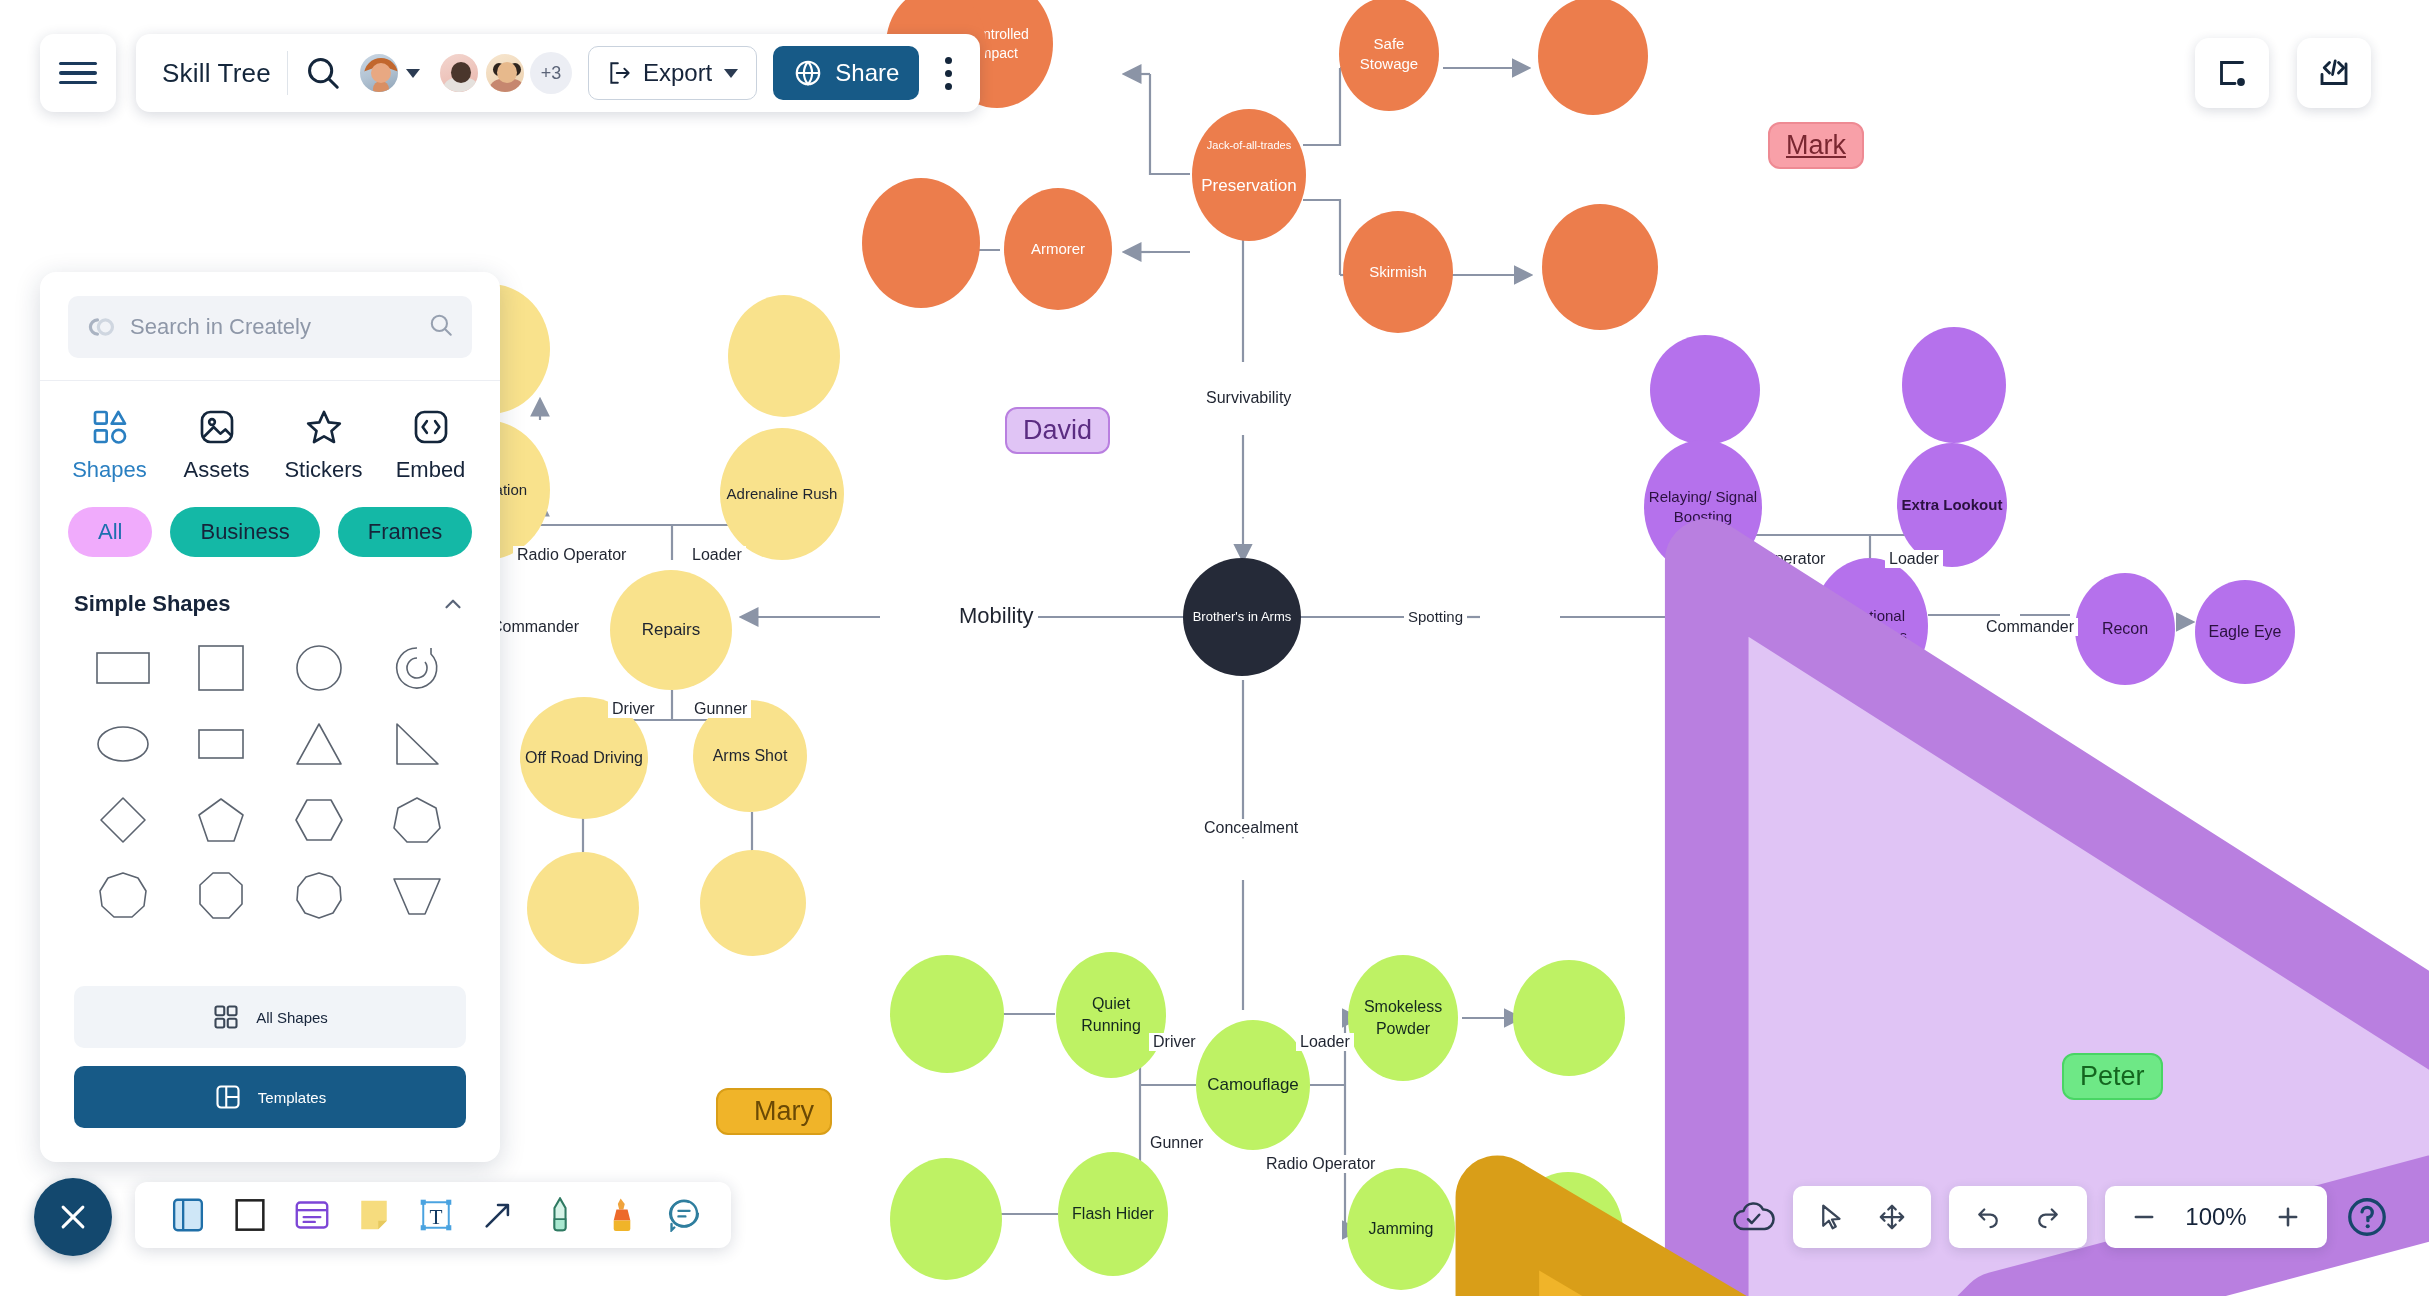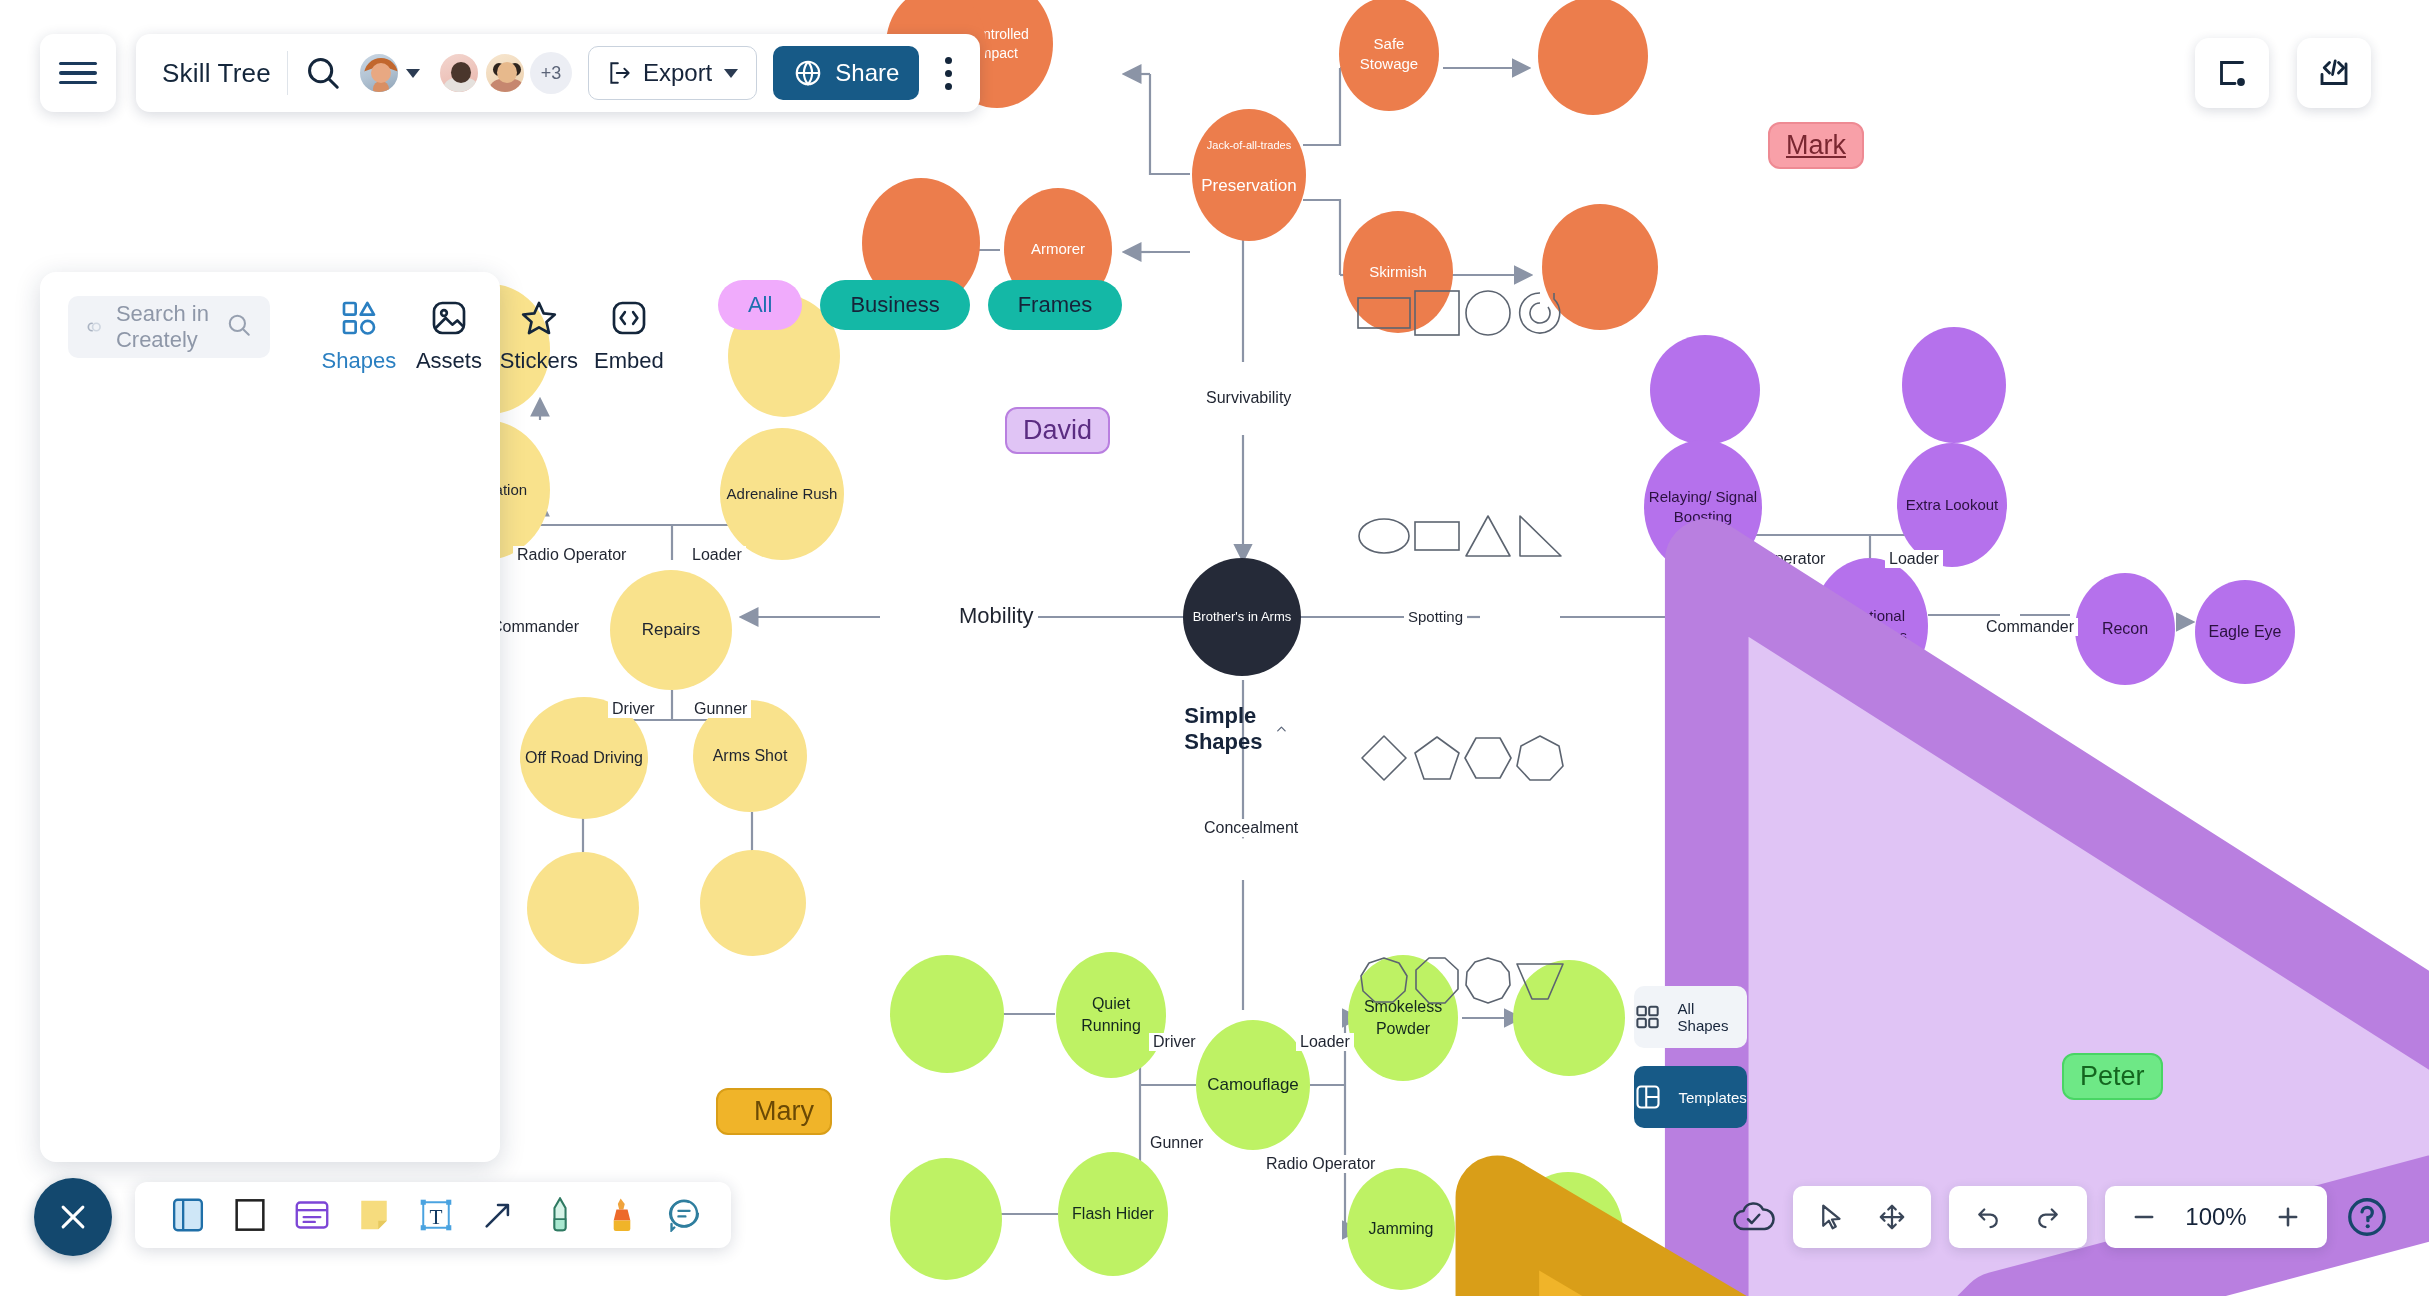--- a/index.html
+++ b/index.html
@@ -73,21 +73,21 @@
   #kebab i { width:7px;height:7px;border-radius:50%;background:#14263b;display:block; }
 
   
   .tr-btn { position:absolute; top:38px; width:74px; height:70px; background:#fff;
      border-radius:14px; box-shadow:0 3px 12px rgba(25,40,70,.16);
      display:flex; align-items:center; justify-content:center; z-index:40; }
 
   
   #panel { position:absolute; left:40px; top:272px; width:460px; height:890px;
      background:#fff; border-radius:16px; box-shadow:0 6px 26px rgba(25,40,70,.17); z-index:35;
-     display:flex; }
+     display:flex; flex-direction:column; }
   #searchbox { margin:24px 28px 0; height:62px; background:#f1f3f7; border-radius:10px;
      display:flex; align-items:center; padding:0 18px; gap:14px; }
   #searchbox .ph { font-size:22px; color:#8e97a8; }
   #panel .divider { height:1px; background:#eceef3; margin-top:22px; }
   #cats { display:flex; justify-content:space-around; padding:26px 16px 16px; }
   .cat { display:flex; flex-direction:column; align-items:center; gap:10px; width:90px; }
   .cat .lbl { font-size:22px; color:#16243a; }
   .cat.active .lbl { color:#2a7fc1; }
   #filters { display:flex; gap:18px; padding:8px 28px 0; }
   .chip { height:50px; padding:0 30px; border-radius:25px; background:#14b8a6; color:#16243a;
@@ -252,21 +252,21 @@
         <div class="node yellow" style="left: 693px; top: 700px; width: 114px; height: 112px; font-size: 16px;">
           <span>Arms Shot</span>
         </div>
         <div class="node yellow" style="left: 527px; top: 852px; width: 112px; height: 112px; font-size: 15px;"></div>
         <div class="node yellow" style="left: 700px; top: 850px; width: 106px; height: 106px; font-size: 15px;"></div>
         <div class="node purple" style="left: 1650px; top: 335px; width: 110px; height: 110px; font-size: 15px;"></div>
         <div class="node purple" style="left: 1644px; top: 440px; width: 118px; height: 134px; font-size: 15px;">
           <span>Relaying/ Signal Boosting</span>
         </div>
         <div class="node purple" style="left: 1902px; top: 327px; width: 104px; height: 116px; font-size: 15px;"></div>
-        <div class="node purple" style="left: 1897px; top: 443px; width: 110px; height: 124px; font-size: 15px;">
+        <div class="node purple" style="left: 1897px; top: 443px; width: 110px; height: 124px; font-size: 15px; font-weight: bold;">
           <span>Extra Lookout</span>
         </div>
         <div class="node purple" style="left: 1812px; top: 558px; width: 116px; height: 136px; font-size: 15px;">
           <span>Situational Awareness</span>
         </div>
         <div class="node purple" style="left: 2075px; top: 573px; width: 100px; height: 112px; font-size: 16px;">
           <span>Recon</span>
         </div>
         <div class="node purple" style="left: 2195px; top: 580px; width: 100px; height: 104px; font-size: 16px;">
           <span>Eagle Eye</span>

